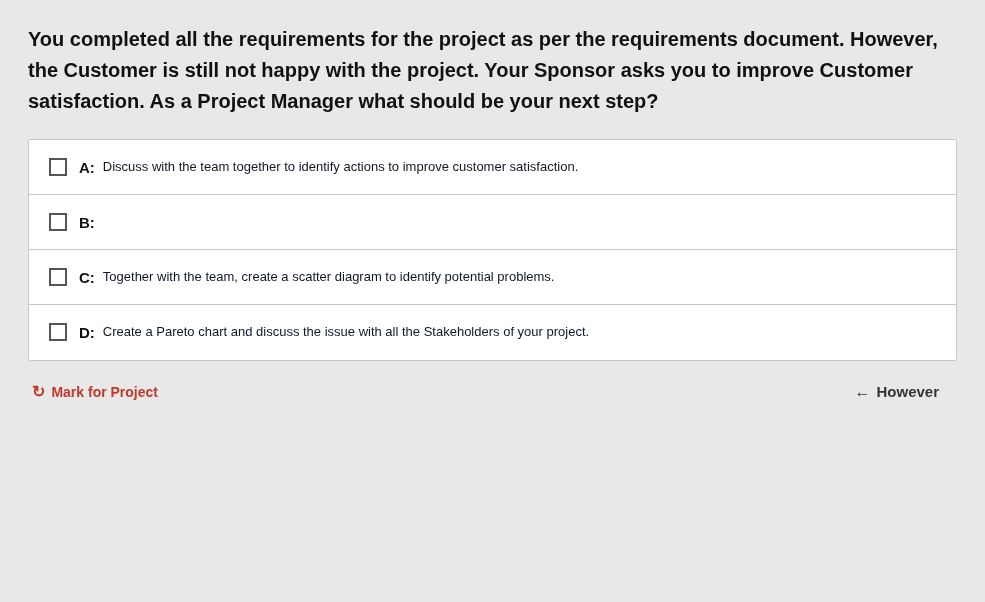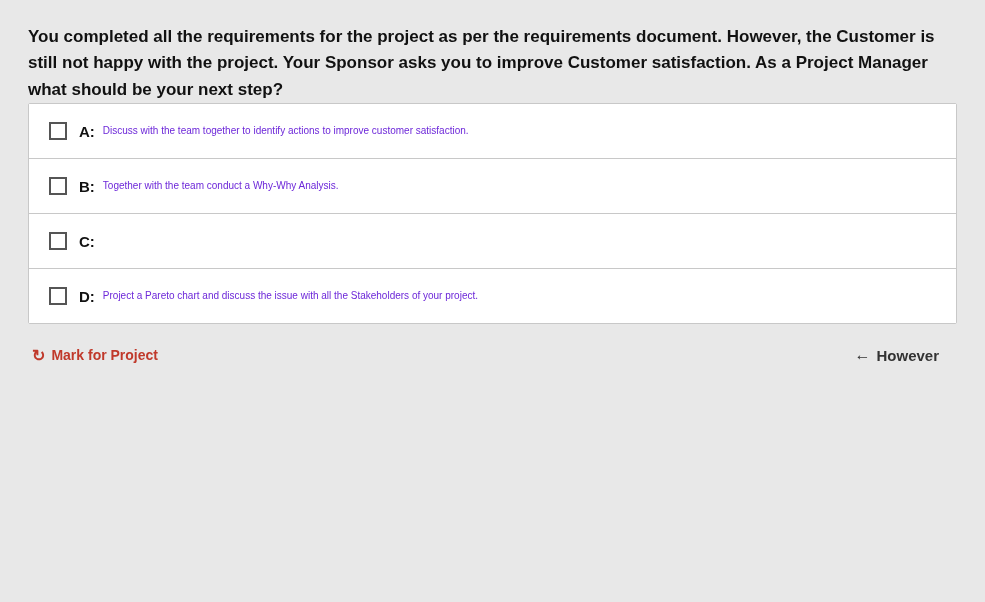--- a/index.html
+++ b/index.html
@@ -20,24 +20,25 @@
     .page-container {
       width: 985px;
       min-height: 602px;
       background-color: #e8e8e8;
       display: flex;
       flex-direction: column;
       padding: 24px 28px 16px 28px;
     }
 
     .question-text {
-      font-size: 17px;
+      font-size: 20px;
       font-weight: bold;
       line-height: 1.55;
       color: #111;
+      margin-bottom: 22px;
     }
 
     .options-container {
       display: flex;
       flex-direction: column;
       border: 1px solid #c8c8c8;
       background: #fff;
       border-radius: 2px;
     }
 
@@ -67,22 +68,22 @@
 
     .option-label {
       font-size: 15px;
       font-weight: bold;
       color: #111;
       margin-right: 8px;
       flex-shrink: 0;
     }
 
     .option-text {
-      font-size: 10px;
-      color: #6d28d9;
+      font-size: 13px;
+      color: #0f172a;
       line-height: 1.4;
     }
 
     .footer-row {
       display: flex;
       justify-content: space-between;
       align-items: center;
       margin-top: 14px;
       padding: 0 4px;
     }
@@ -132,32 +133,32 @@
 
     <div class="option-row">
       <span class="option-checkbox"></span>
       <span class="option-label">A:</span>
       <span class="option-text">Discuss with the team together to identify actions to improve customer satisfaction.</span>
     </div>
 
     <div class="option-row">
       <span class="option-checkbox"></span>
       <span class="option-label">B:</span>
-      <span class="option-text">Together with the team conduct a Why-Why Analysis.</span>
     </div>
 
     <div class="option-row">
       <span class="option-checkbox"></span>
       <span class="option-label">C:</span>
+      <span class="option-text">Together with the team, create a scatter diagram to identify potential problems.</span>
     </div>
 
     <div class="option-row">
       <span class="option-checkbox"></span>
       <span class="option-label">D:</span>
-      <span class="option-text">Project a Pareto chart and discuss the issue with all the Stakeholders of your project.</span>
+      <span class="option-text">Create a Pareto chart and discuss the issue with all the Stakeholders of your project.</span>
     </div>
 
   </div>
 
   <div class="footer-row">
     <div class="mark-review">
       <span class="mark-review-icon">↻</span>
       <span>Mark for Project</span>
     </div>
 

